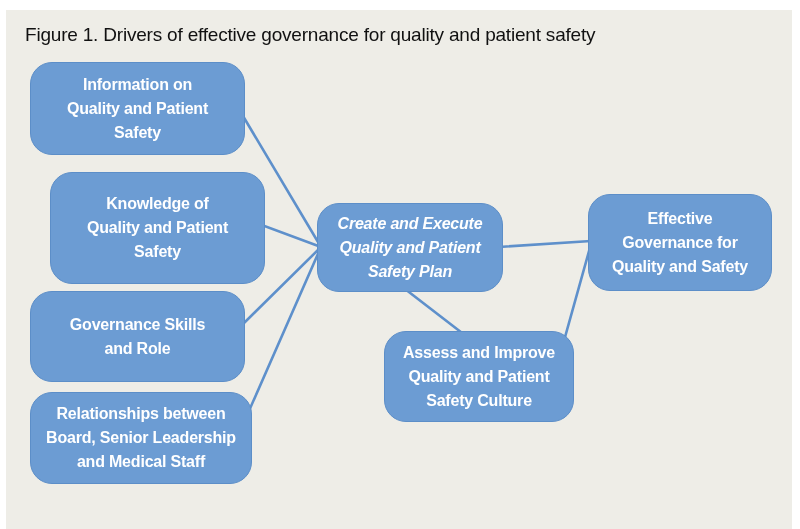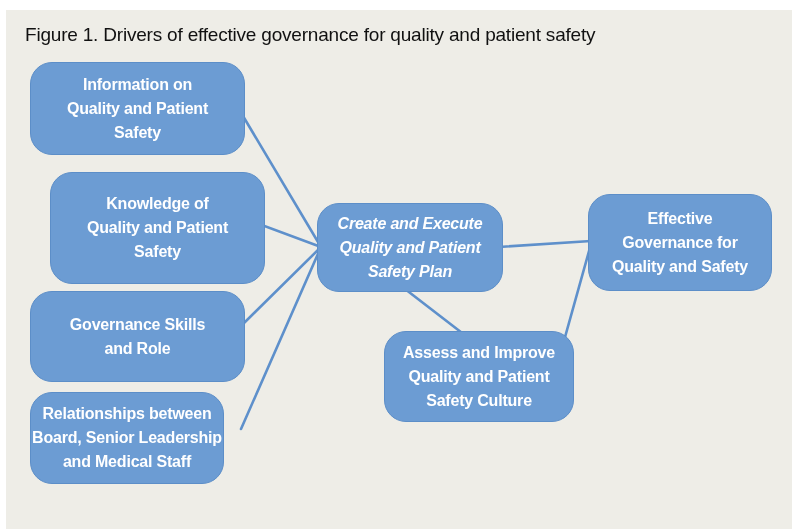--- a/index.html
+++ b/index.html
@@ -39,21 +39,21 @@
     text-align:center;
     color:var(--node-text);
     font-size:16px;font-weight:bold;line-height:24px;
     letter-spacing:-0.2px;
     white-space:pre-line;
     box-sizing:border-box;
   }
   .node-information          {left:30px;  top:62px;  width:215px; height:93px;}
   .node-knowledge            {left:30px;  top:172px; width:215px; height:112px;margin-left:20px;}
   .node-governance-skills    {left:30px;  top:291px; width:215px; height:91px;}
-  .node-relationships        {left:30px;  top:392px; width:194px; height:92px;}
+  .node-relationships        {left:30px;  top:392px; width:222px; height:92px;}
   .node-create-execute       {left:317px; top:203px; width:186px; height:89px;font-style:italic;}
   .node-assess-improve       {left:384px; top:331px; width:190px; height:91px;}
   .node-effective-governance {left:588px; top:194px; width:184px; height:97px;}
 </style>
 </head>
 <body>
 
 <div class="stage">
   <div class="panel"></div>
 

